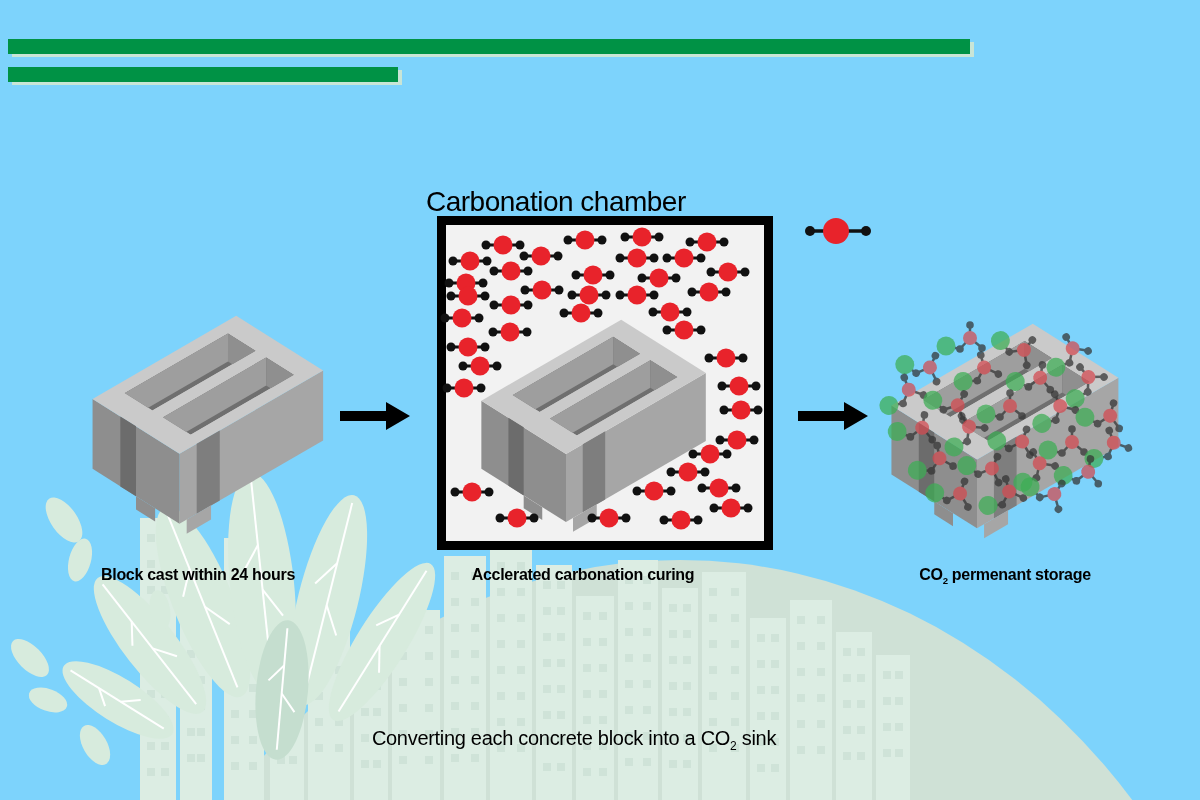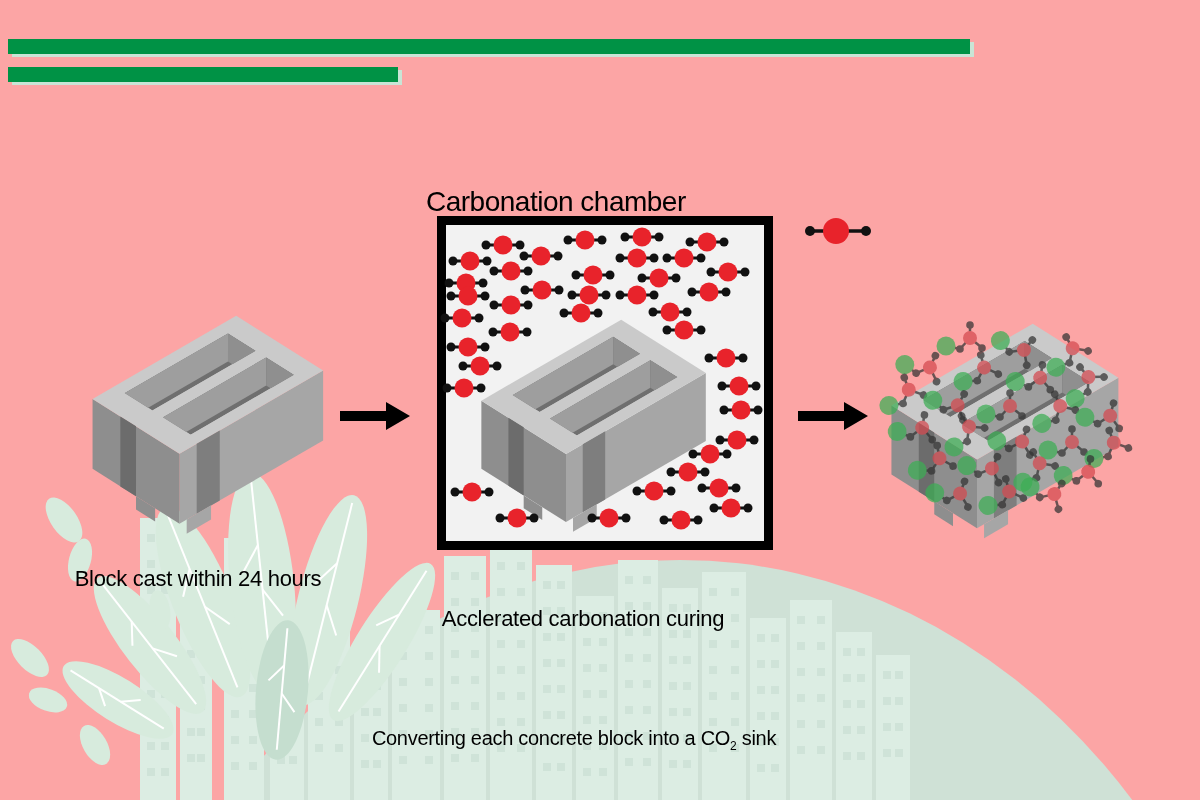--- a/index.html
+++ b/index.html
@@ -1,31 +1,31 @@
 <!DOCTYPE html>
 <html style="--brand-green: #009245; --bar-shadow: #c9e5d6; --ink: #000000; --chamber-bg: #f2f2f2; --blk-top: #cacaca; --blk-right: #a6a6a6; --blk-left: #8e8e8e; --blk-hole: #6f6f6f; --blk-wall-light: #9e9e9e; --blk-wall-mid: #8f8f8f; --blk-slot: #6c6c6c; --blk-slot2: #7e7e7e;"><head>
 <meta charset="utf-8">
 <style>
   html,body{margin:0;padding:0;background:#fff;}
   #canvas{
-    position:relative;width:1200px;height:800px;overflow:hidden;background:#fca5a5;
+    position:relative;width:1200px;height:800px;overflow:hidden;background:#7dd3fc;
     font-family:"Liberation Sans","DejaVu Sans",sans-serif;color:#000;
   }
   svg{display:block;}
   .layer{position:absolute;left:0;top:0;}
   
   .bar{position:absolute;background:var(--brand-green);box-shadow:4px 3px 0 var(--bar-shadow);}
   #bar1{left:8px;top:39px;width:962px;height:15px;}
   #bar2{left:8px;top:67px;width:390px;height:15px;}
   
   .txt{position:absolute;white-space:nowrap;}
   #chamber-title{left:426px;top:186px;font-size:28px;letter-spacing:-.5px;}
-  .stage-label{font-size:22px;font-weight:400;transform:translateX(-50%);letter-spacing:-.3px;}
+  .stage-label{font-size:16px;font-weight:700;transform:translateX(-50%);letter-spacing:-.3px;}
   #stage1{left:198px;top:566px;}
-  #stage2{left:583px;top:566px;margin-top:40px;}
+  #stage2{left:583px;top:566px;}
   #stage3{left:1005px;top:566px;}
   #caption{left:574px;top:727px;font-size:20px;transform:translateX(-50%);letter-spacing:-.3px;}
   sub{font-size:60%;position:relative;top:.38em;vertical-align:baseline;}
   
   .legend-row{position:absolute;display:flex;align-items:center;}
   #legend-row-1{left:802px;top:215px;height:32px;}
   #legend-row-2{left:798px;top:249px;height:48px;}
   .legend-label{font-size:29px;margin-left:10px;letter-spacing:-.5px;}
   
   .f-top{fill:var(--blk-top);} .f-right{fill:var(--blk-right);} .f-left{fill:var(--blk-left);}
@@ -980,16 +980,17 @@
     <svg width="72" height="30" viewBox="0 0 72 30">
       <line x1="8" y1="15" x2="64" y2="15" stroke="#111" stroke-width="3.5"></line>
       <circle cx="8" cy="15" r="5" fill="#111"></circle>
       <circle cx="64" cy="15" r="5" fill="#111"></circle>
       <circle id="legend-co2-red" cx="34" cy="15" r="13" fill="#e8232b"></circle>
     </svg>
   </div>
 
   <div class="txt stage-label" id="stage1">Block cast within 24 hours</div>
   <div class="txt stage-label" id="stage2">Acclerated carbonation curing</div>
+  <div class="txt stage-label" id="stage3"><span>CO</span><sub>2</sub><span> permenant storage</span></div>
 
   <div class="txt" id="caption"><span>Converting each concrete block into a CO</span><sub>2</sub><span> sink</span></div>
 
 </div>
 
 </body></html>

